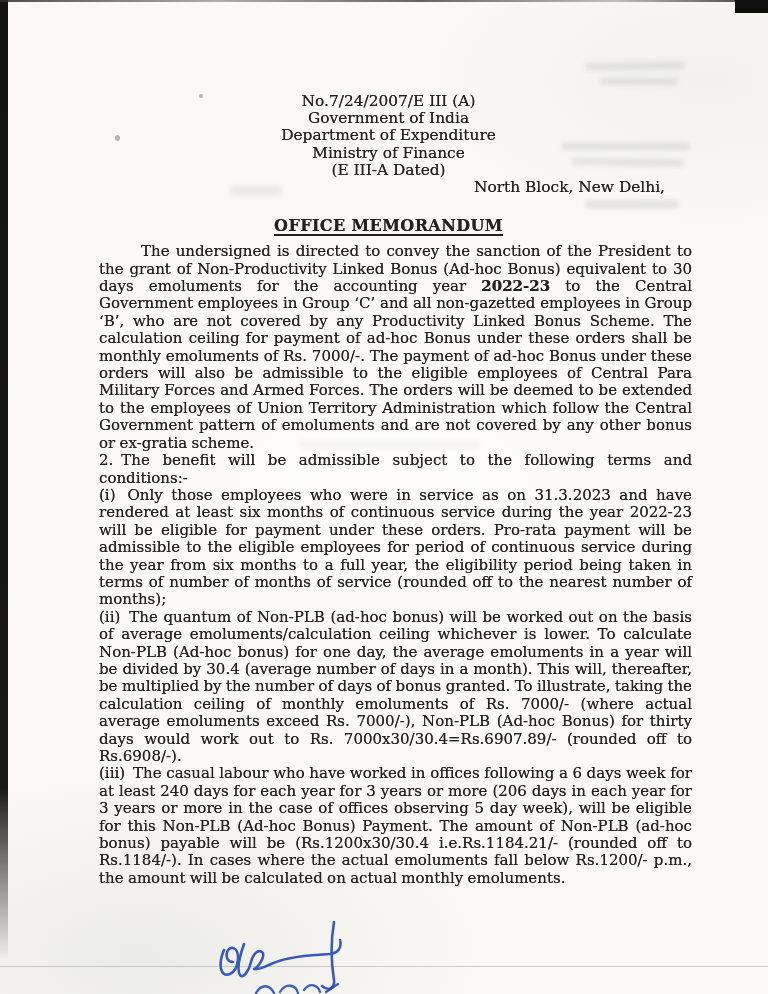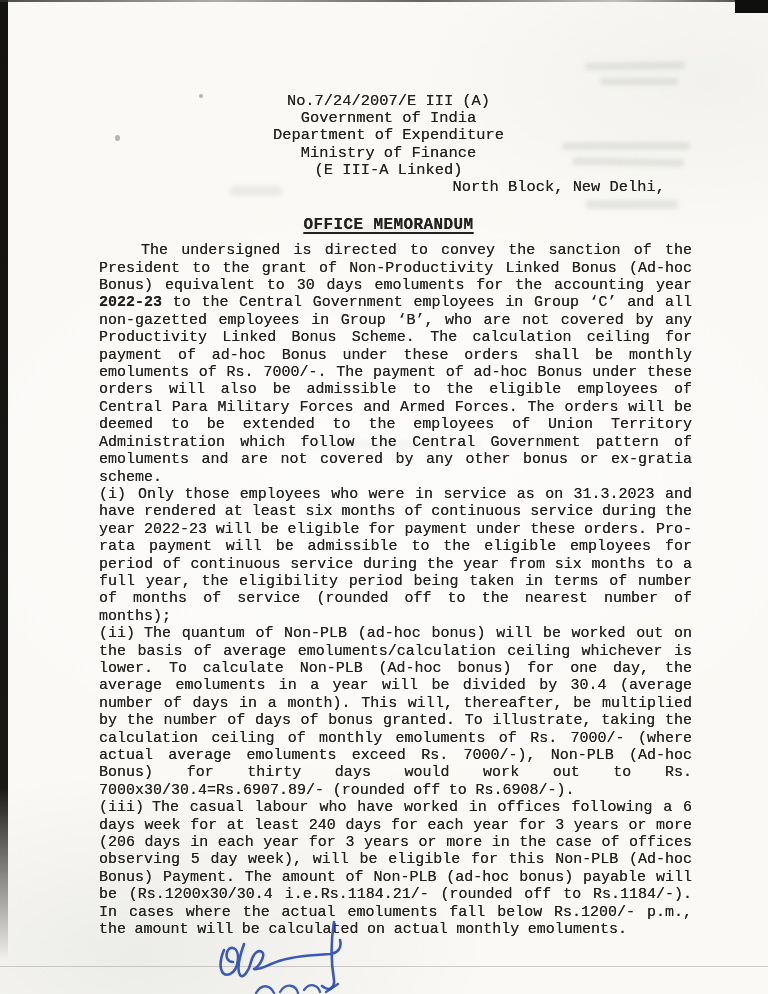--- a/index.html
+++ b/index.html
@@ -52,21 +52,20 @@
   }
   
   .content {
     position: absolute;
     left: 99px;
     top: 0;
     width: 593px;
   }
   .ink {
     text-shadow: 0 0 0.6px rgba(42,40,38,0.8);
-    font-family: Liberation Mono, monospace;
   }
   .header-block {
     margin-top: 93px;
     text-align: center;
     transform: translateX(-7px);
     font-size: 15.4px;
     line-height: 17.2px;
   }
   .date-block {
     text-align: right;
@@ -153,34 +152,35 @@
   <div class="speck" style="left:115px;top:135px;width:5px;height:6px;"></div>
   <div class="speck" style="left:199px;top:94px;width:4px;height:4px;"></div>
 
   <div class="content">
 
     <div class="header-block ink">
       <div>No.7/24/2007/E III (A)</div>
       <div>Government of India</div>
       <div>Department of Expenditure</div>
       <div>Ministry of Finance</div>
-      <div>(E III-A Linked)</div>
+      <div>(E III-A Dated)</div>
     </div>
 
     <div class="date-block ink">
       <div>North Block, New Delhi,</div>
     </div>
 
     <div class="memo-title ink">OFFICE MEMORANDUM</div>
 
     <div class="subject ink">
     </div>
 
     <p class="body-text para1 ink"><span>The undersigned is directed to convey the sanction of the President to the grant of Non-Productivity Linked Bonus (Ad-hoc Bonus) equivalent to 30 days emoluments for the accounting year </span><span class="bold">2022-23</span><span> to the Central Government employees in Group ‘C’ and all non-gazetted employees in Group ‘B’, who are not covered by any Productivity Linked Bonus Scheme. The calculation ceiling for payment of ad-hoc Bonus under these orders shall be monthly emoluments of Rs. 7000/-. The payment of ad-hoc Bonus under these orders will also be admissible to the eligible employees of Central Para Military Forces and Armed Forces. The orders will be deemed to be extended to the employees of Union Territory Administration which follow the Central Government pattern of emoluments and are not covered by any other bonus or ex-gratia scheme.</span></p>
 
+    <p class="body-text terms-intro ink"><span class="marker" style="margin-right:8px;">2.</span><span>The benefit will be admissible subject to the following terms and conditions:-</span></p>
 
     <p class="body-text item-i ink"><span class="marker">(i)</span><span>Only those employees who were in service as on 31.3.2023 and have rendered at least six months of continuous service during the year 2022-23 will be eligible for payment under these orders. Pro-rata payment will be admissible to the eligible employees for period of continuous service during the year from six months to a full year, the eligibility period being taken in terms of number of months of service (rounded off to the nearest number of months);</span></p>
 
     <p class="body-text item-ii ink"><span class="marker" style="margin-right:9px;">(ii)</span><span>The quantum of Non-PLB (ad-hoc bonus) will be worked out on the basis of average emoluments/calculation ceiling whichever is lower. To calculate Non-PLB (Ad-hoc bonus) for one day, the average emoluments in a year will be divided by 30.4 (average number of days in a month). This will, thereafter, be multiplied by the number of days of bonus granted. To illustrate, taking the calculation ceiling of monthly emoluments of Rs. 7000/- (where actual average emoluments exceed Rs. 7000/-), Non-PLB (Ad-hoc Bonus) for thirty days would work out to Rs. 7000x30/30.4=Rs.6907.89/- (rounded off to Rs.6908/-).</span></p>
 
     <p class="body-text item-iii ink"><span class="marker" style="margin-right:8px;">(iii)</span><span>The casual labour who have worked in offices following a 6 days week for at least 240 days for each year for 3 years or more (206 days in each year for 3 years or more in the case of offices observing 5 day week), will be eligible for this Non-PLB (Ad-hoc Bonus) Payment. The amount of Non-PLB (ad-hoc bonus) payable will be (Rs.1200x30/30.4 i.e.Rs.1184.21/- (rounded off to Rs.1184/-). In cases where the actual emoluments fall below Rs.1200/- p.m., the amount will be calculated on actual monthly emoluments.</span></p>
 
   </div>
 
   <div class="footer-rule"></div>

